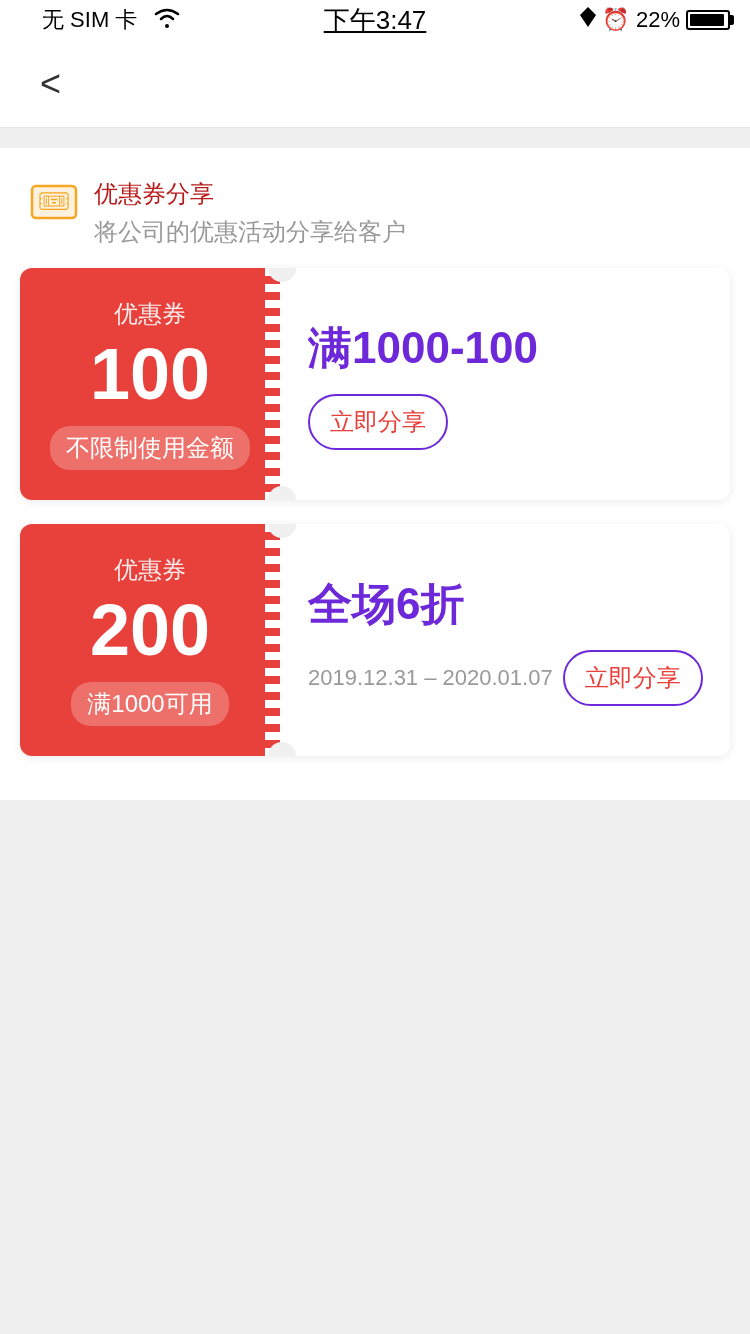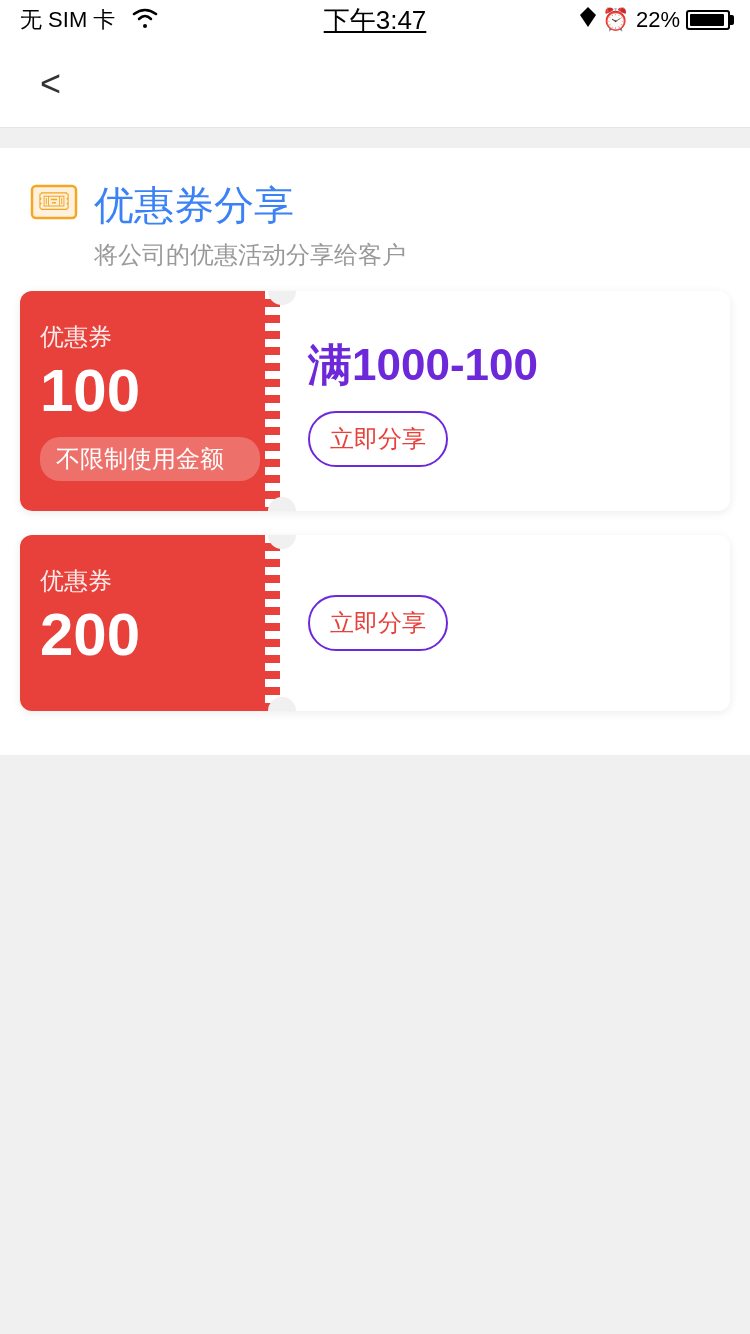--- a/index.html
+++ b/index.html
@@ -22,20 +22,21 @@
       justify-content: space-between;
       padding: 0 20px;
       font-size: 24px;
       font-weight: 500;
     }
     .status-left {
       display: flex;
       align-items: center;
       gap: 16px;
       font-size: 22px;
+      margin-left: 22px;
     }
     .status-center {
       font-size: 26px;
       font-weight: 500;
       position: absolute;
       left: 50%;
       transform: translateX(-50%);
       text-decoration: underline;
     }
     .status-right {
@@ -111,23 +112,23 @@
       align-items: flex-start;
       gap: 16px;
     }
     .section-icon {
       width: 48px;
       height: 48px;
       flex-shrink: 0;
     }
     .section-text-wrap {}
     .section-title {
-      font-size: 40px;
+      font-size: 24px;
       font-weight: 500;
-      color: #3b82f6;
+      color: #b91c1c;
       margin-bottom: 6px;
     }
     .section-subtitle {
       font-size: 24px;
       color: #999;
     }
 
     
     .coupon-list {
       background: #fff;
@@ -145,20 +146,21 @@
       position: relative;
     }
 
     
     .coupon-left {
       background: #e8403a;
       width: 260px;
       flex-shrink: 0;
       display: flex;
       flex-direction: column;
+      align-items: center;
       justify-content: center;
       padding: 30px 20px;
       position: relative;
     }
 
     
     .coupon-left::after {
       content: '';
       position: absolute;
       right: -1px;
@@ -197,21 +199,21 @@
       border-radius: 50%;
       z-index: 10;
     }
 
     .coupon-label {
       font-size: 24px;
       color: rgba(255,255,255,0.9);
       margin-bottom: 8px;
     }
     .coupon-amount {
-      font-size: 60px;
+      font-size: 72px;
       font-weight: 700;
       color: #fff;
       line-height: 1;
       margin-bottom: 16px;
     }
     .coupon-condition {
       background: rgba(255,255,255,0.25);
       border-radius: 20px;
       padding: 6px 16px;
       font-size: 24px;
@@ -322,22 +324,25 @@
       <div class="coupon-name">满1000-100</div>
       <div class="coupon-meta">
         <button class="share-btn">立即分享</button>
       </div>
     </div>
   </div>
     <div class="coupon-card">
     <div class="coupon-left">
       <div class="coupon-label">优惠券</div>
       <div class="coupon-amount">200</div>
+      <div class="coupon-condition">满1000可用</div>
     </div>
     <div class="coupon-right">
+      <div class="coupon-name">全场6折</div>
       <div class="coupon-meta">
+        <span class="coupon-date">2019.12.31 – 2020.01.07</span>
         <button class="share-btn">立即分享</button>
       </div>
     </div>
   </div>
   </div>
 
 <div class="content-area"></div>
 
 </body></html>

